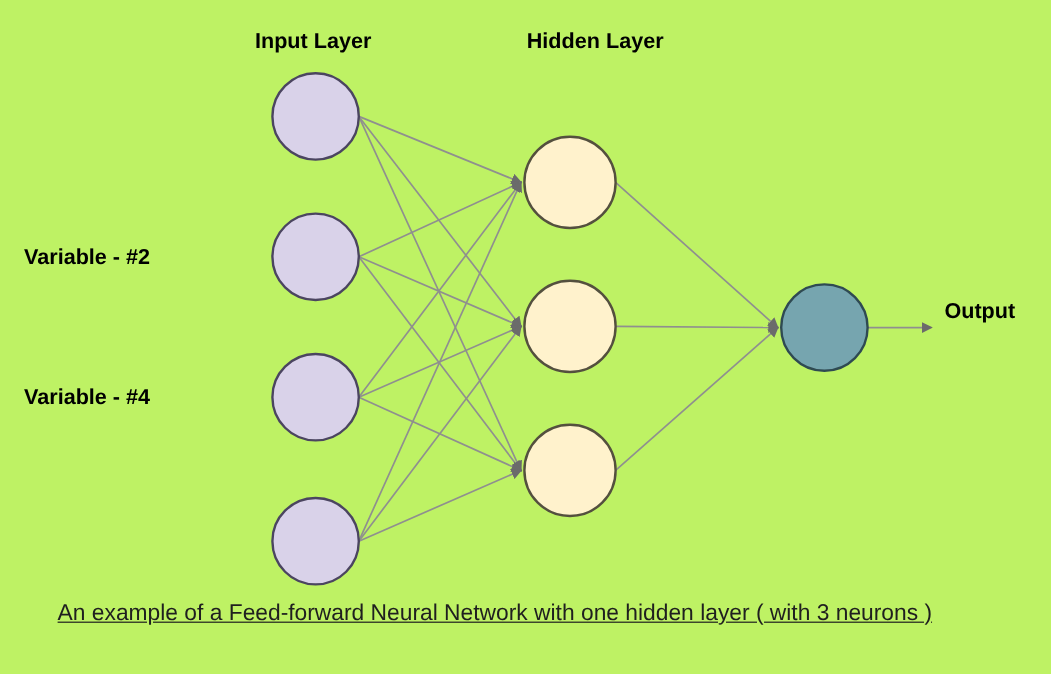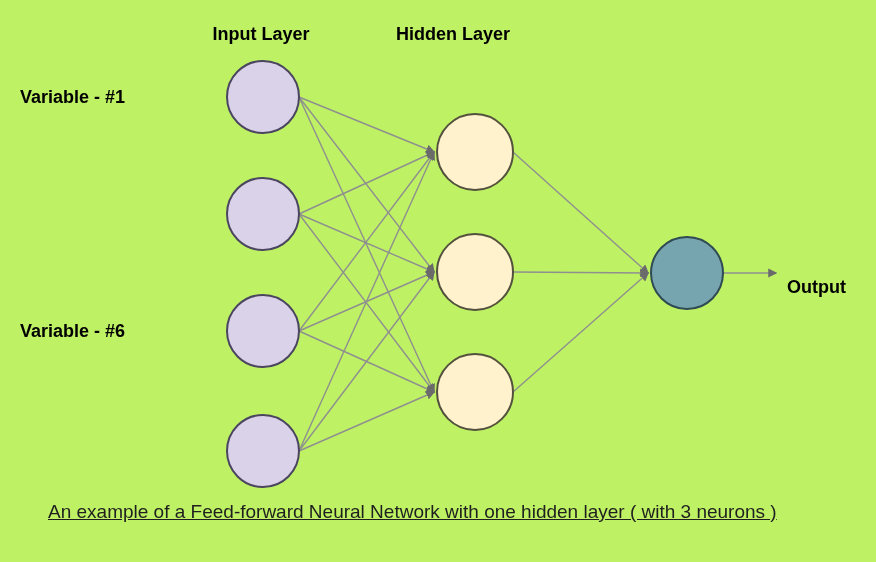--- a/index.html
+++ b/index.html
@@ -85,22 +85,22 @@
         <circle cx="263" cy="331" r="36" fill="#d9d2e9" stroke="#4b4560" stroke-width="2"></circle>
         <circle cx="263" cy="451" r="36" fill="#d9d2e9" stroke="#4b4560" stroke-width="2"></circle>
         <circle cx="475" cy="152" r="38" fill="#fff2cc" stroke="#54503e" stroke-width="2"></circle>
         <circle cx="475" cy="272" r="38" fill="#fff2cc" stroke="#54503e" stroke-width="2"></circle>
         <circle cx="475" cy="392" r="38" fill="#fff2cc" stroke="#54503e" stroke-width="2"></circle>
         <circle cx="687" cy="273" r="36" fill="#76a5af" stroke="#2f4a52" stroke-width="2"></circle>
       </g>
   </svg>
 
   <div class="lbl layer-title" style="left:161px; top:23px;">Input Layer</div>
-  <div class="lbl layer-title" style="left:353px; top:23px;">Hidden Layer</div>
+  <div class="lbl layer-title" style="left:353px; top:23px;text-align:right;">Hidden Layer</div>
 
-  <div class="lbl var-label" style="left:20px; top:86px;">Variable - #1</div>
-  <div class="lbl var-label" style="left:20px; top:320px;">Variable - #6</div>
+  <div class="lbl var-label" style="left:20px; top:203px;">Variable - #2</div>
+  <div class="lbl var-label" style="left:20px; top:320px;">Variable - #4</div>
 
-  <div class="lbl out-label" style="left:787px; top:276px;">Output</div>
+  <div class="lbl out-label" style="left:787px; top:248px;">Output</div>
 
   <div class="caption">An example of a Feed-forward Neural Network with one hidden layer ( with 3 neurons )</div>
 
 </div>
 
 </body></html>

